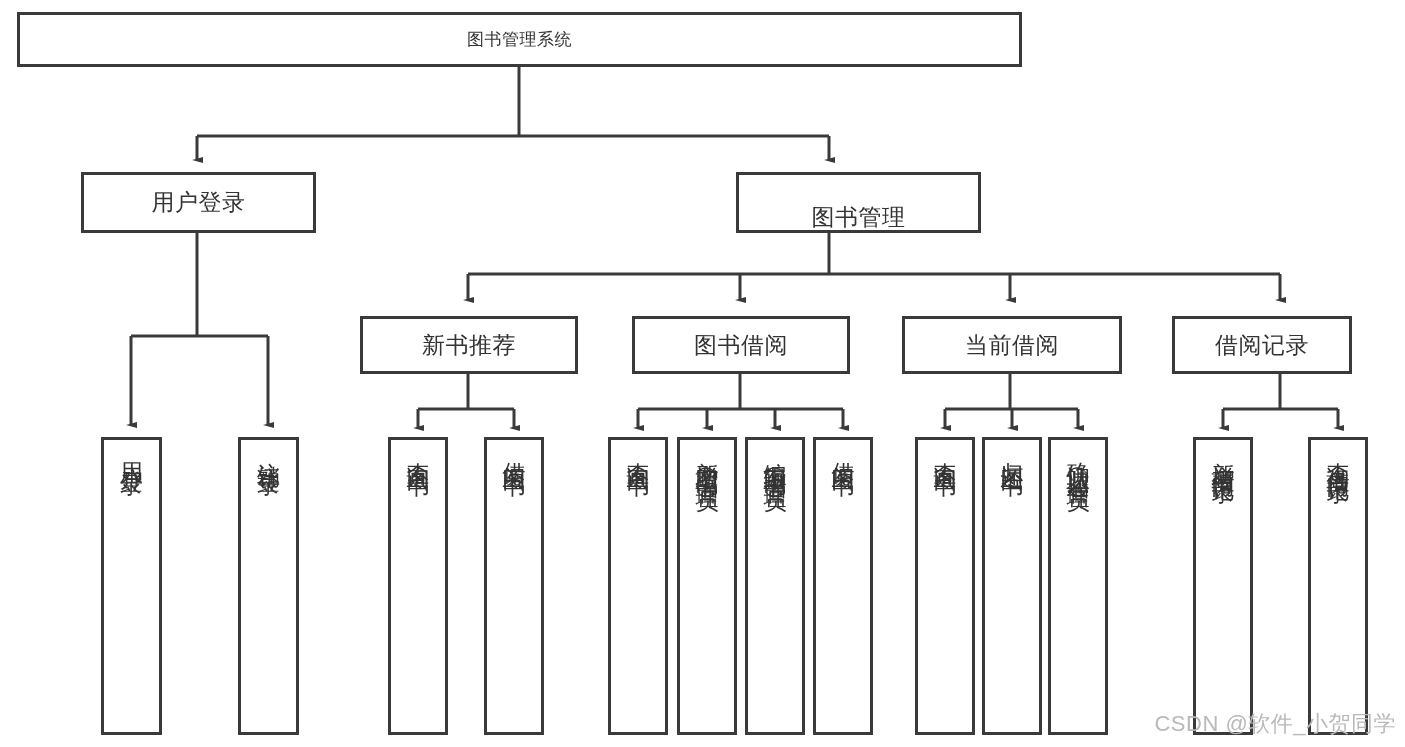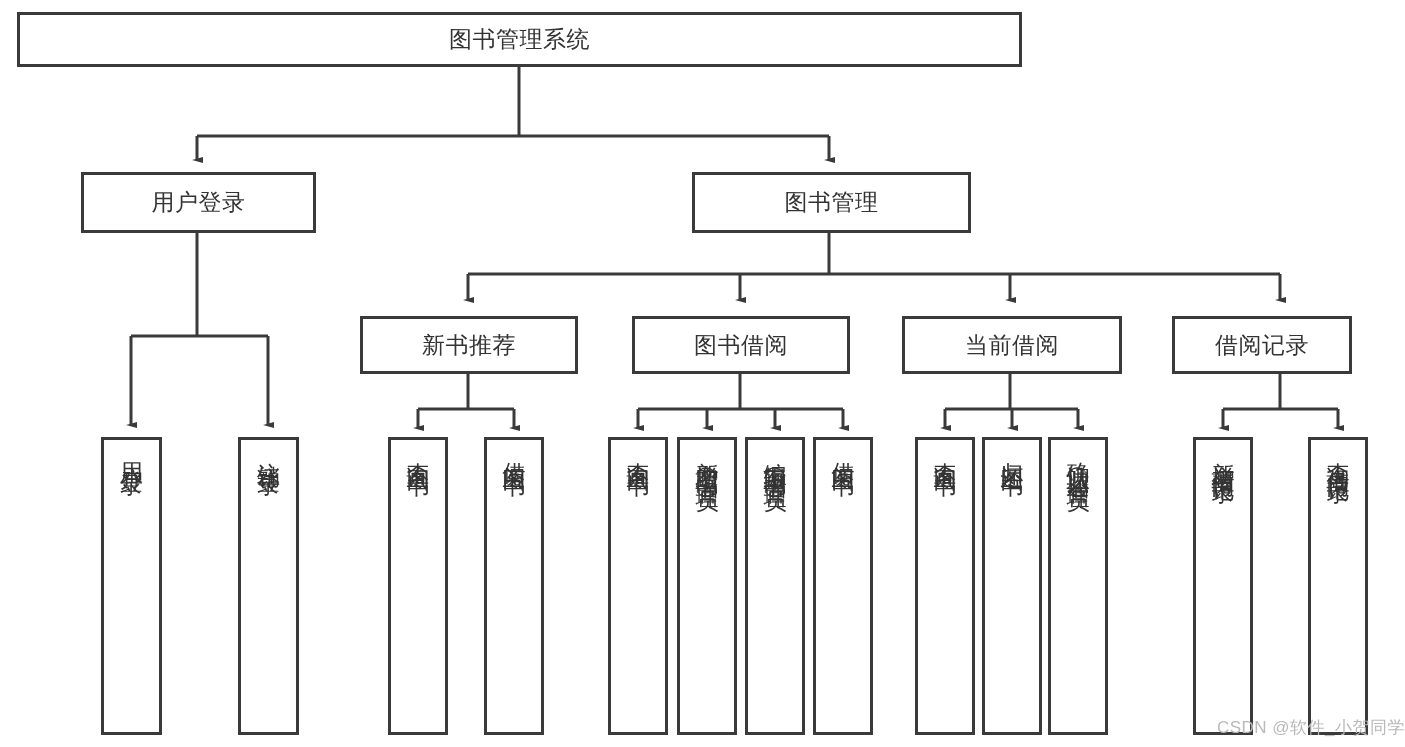--- a/index.html
+++ b/index.html
@@ -38,41 +38,41 @@
   .node .label {
     text-align: center;
     line-height: 1.15;
     white-space: nowrap;
   }
   .node.horizontal .label {
     font-size: 23px;
     letter-spacing: 0.5px;
   }
   .node.root .label {
-    font-size: 23px;
+    font-size: 17px;
   }
   .node.vertical {
     align-items: flex-start;
     justify-content: center;
     padding-top: 4px;
   }
   .node.vertical .label {
     writing-mode: vertical-rl;
     text-orientation: upright;
     font-size: 23px;
     letter-spacing: 4px;
     line-height: 1;
     white-space: nowrap;
     display: block;
   }
   #watermark {
     position: absolute;
-    right: 0;
+    right: 9px;
     bottom: 8px;
-    font-size: 17px;
+    font-size: 22px;
     color: #b9b9b9;
     letter-spacing: 0.5px;
     white-space: nowrap;
   }
 </style>
 </head>
 <body>
 
 <div id="diagram-root">
 
@@ -126,21 +126,21 @@
     </g>
   </svg>
 
   <div class="node root horizontal" style="left:17px; top:12px; width:1005px; height:55px;">
     <span class="label">图书管理系统</span>
   </div>
 
   <div class="node horizontal" style="left:81px; top:172px; width:235px; height:61px;">
     <span class="label">用户登录</span>
   </div>
-  <div class="node horizontal" style="left:692px; top:172px; width:279px; height:61px;">
+  <div class="node horizontal" style="left:736px; top:172px; width:245px; height:61px;align-items:flex-end;">
     <span class="label">图书管理</span>
   </div>
 
   <div class="node horizontal" style="left:632px; top:316px; width:218px; height:58px;">
     <span class="label">图书借阅</span>
   </div>
   <div class="node horizontal" style="left:360px; top:316px; width:218px; height:58px;">
     <span class="label">新书推荐</span>
   </div>
   <div class="node horizontal" style="left:902px; top:316px; width:220px; height:58px;">

